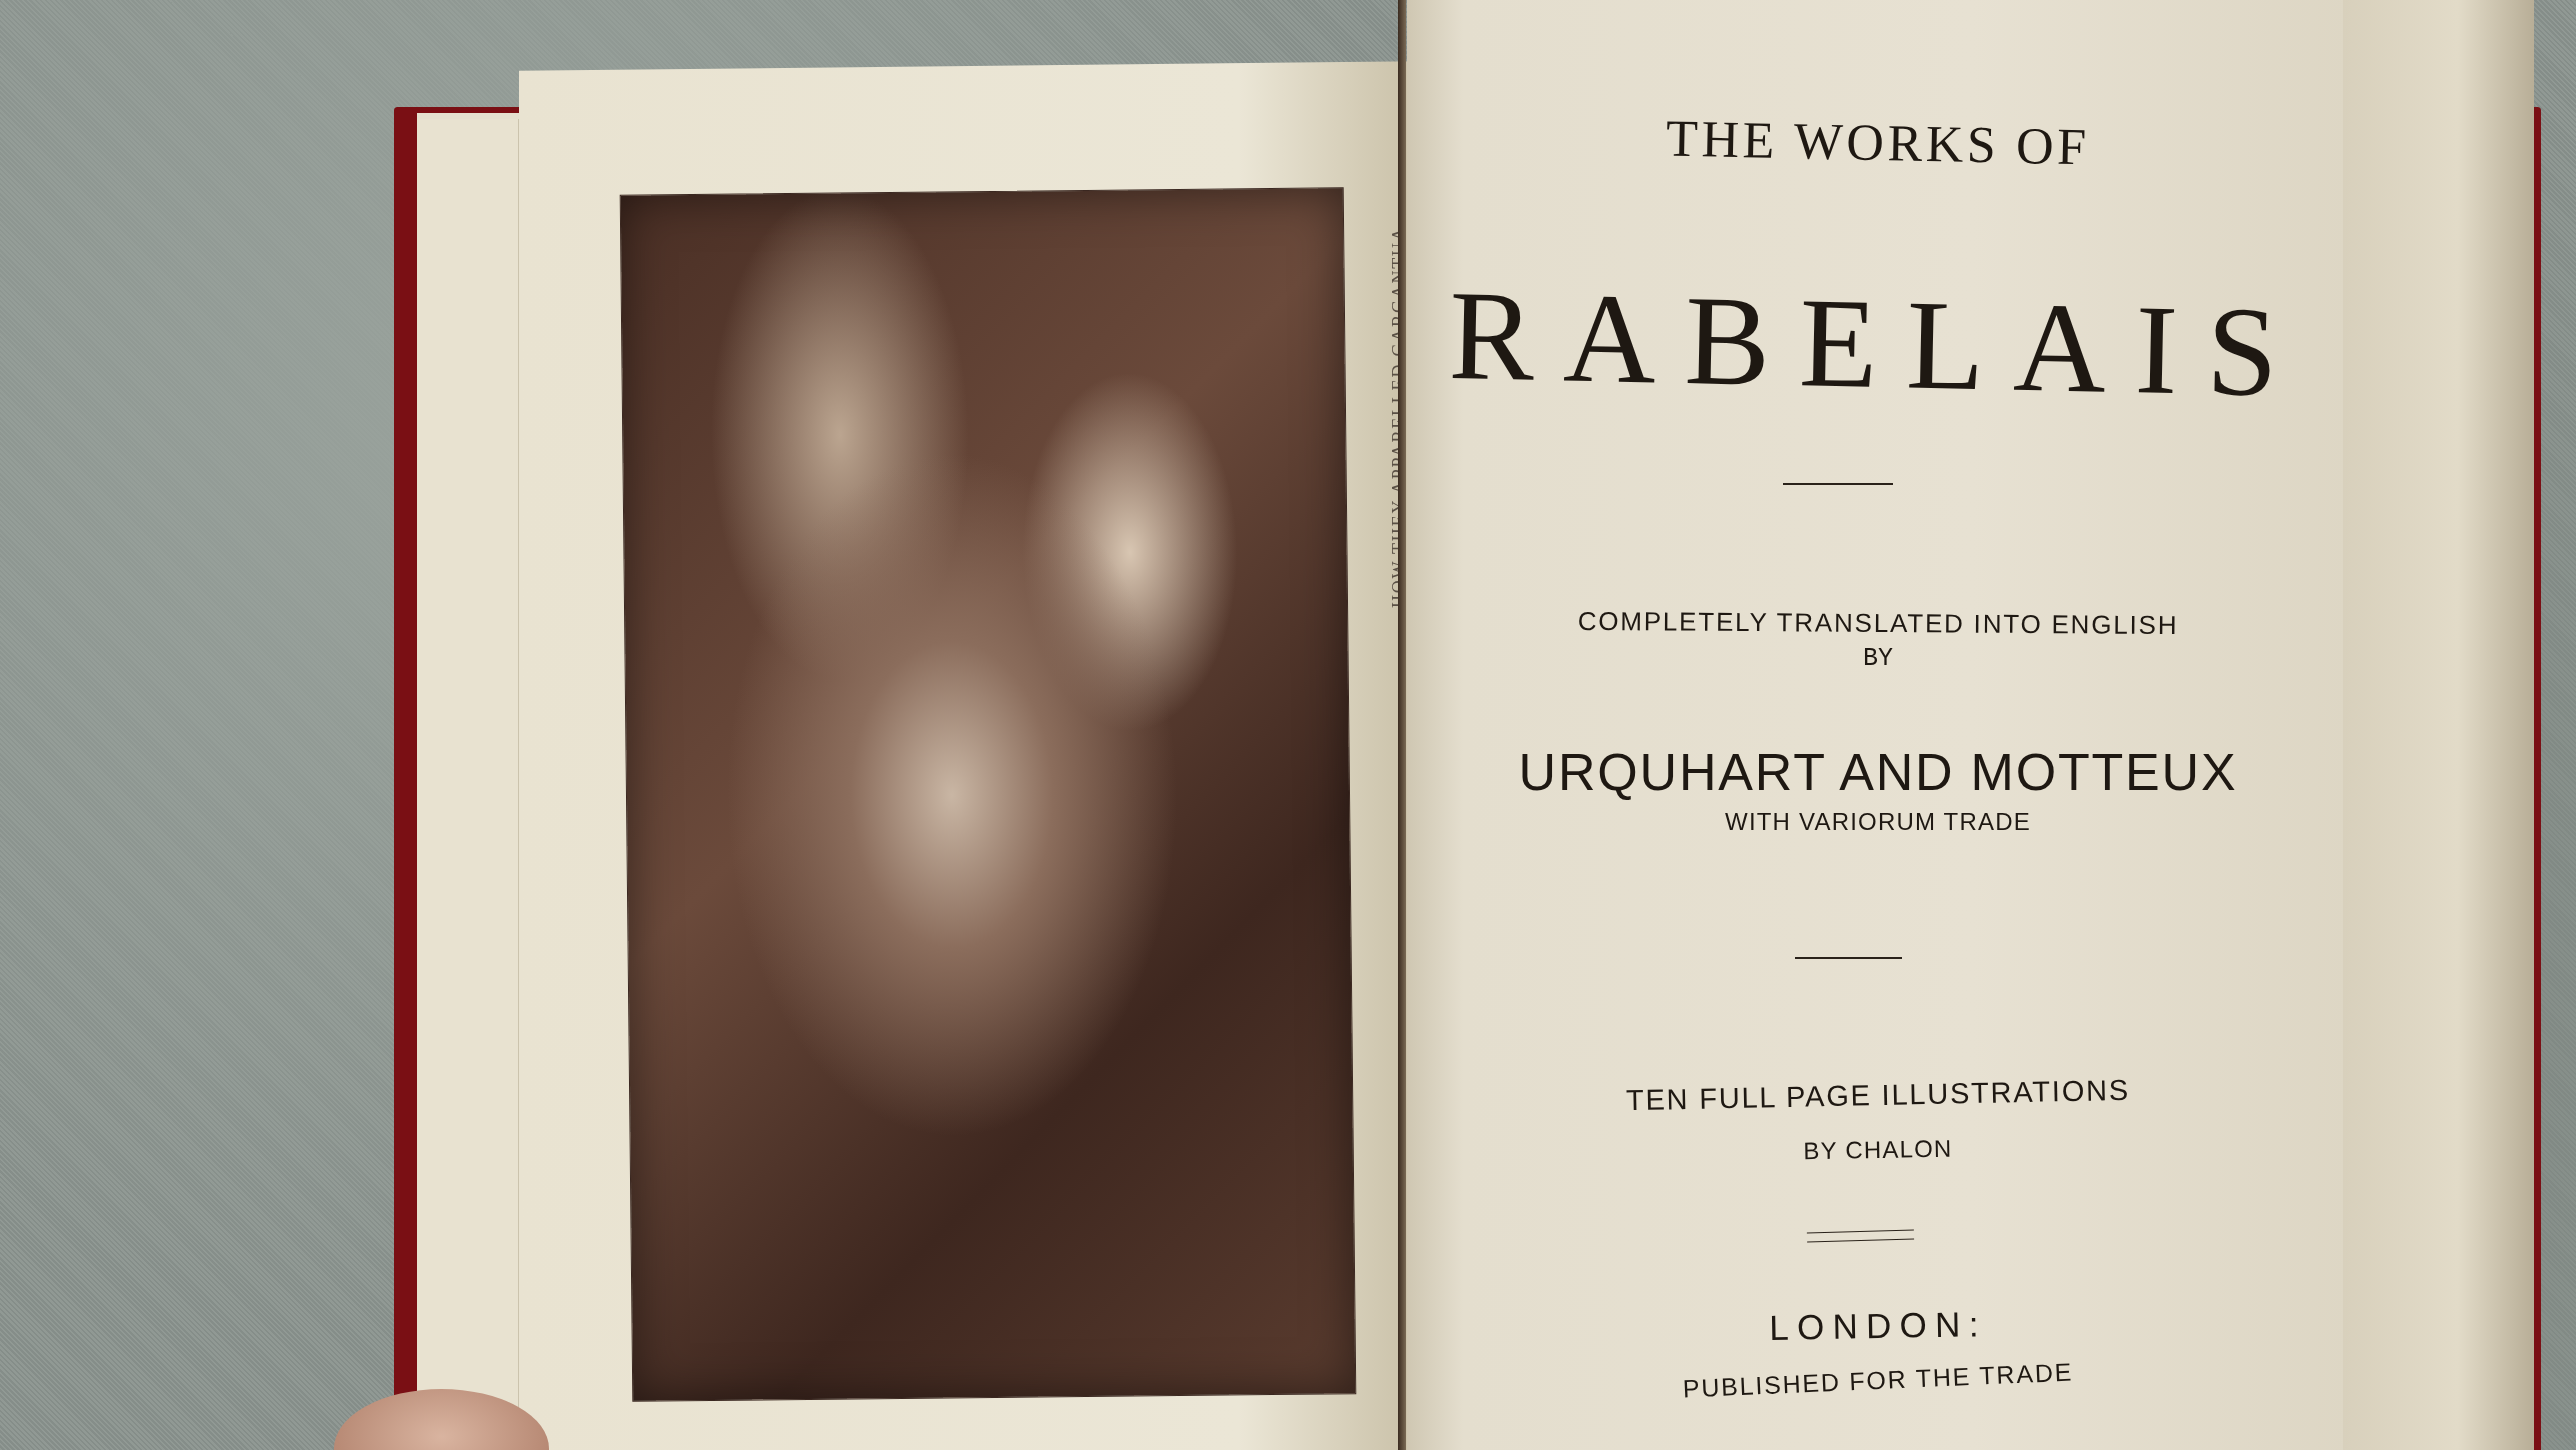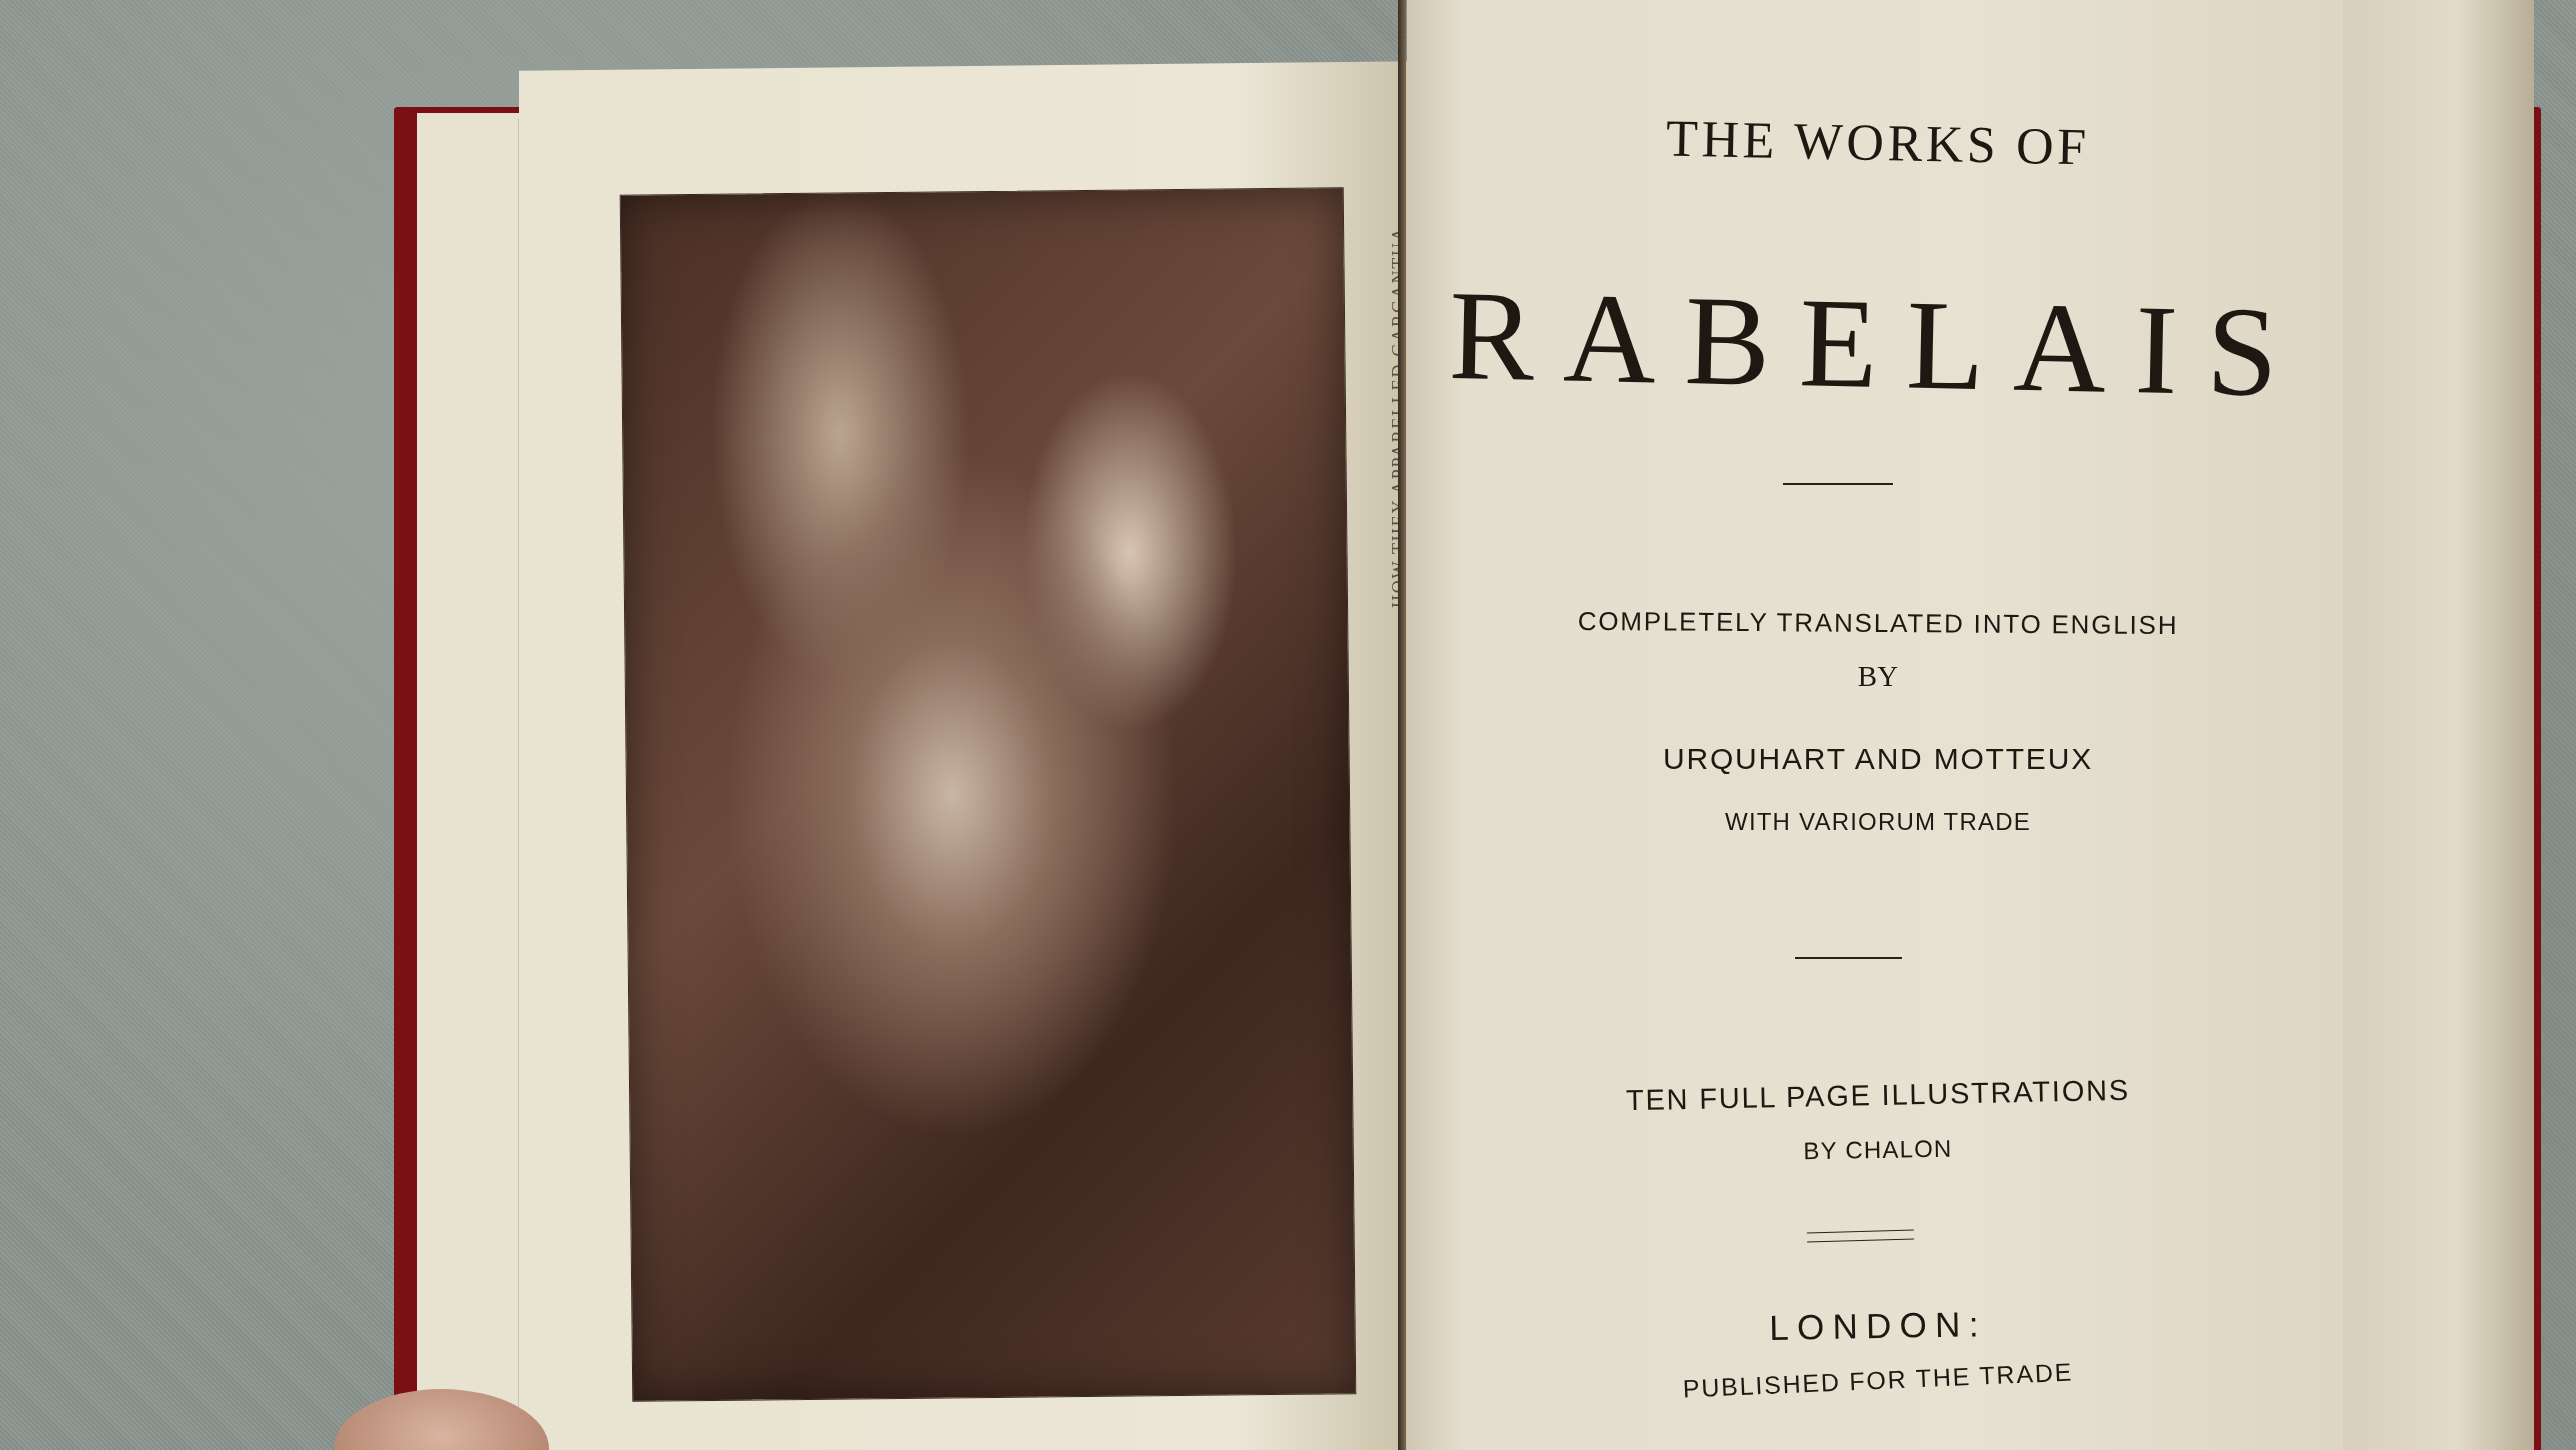--- a/index.html
+++ b/index.html
@@ -61,22 +61,22 @@
     }
     .right-edge {
       position: absolute; left: 2343px; top: 0; width: 191px; height: 1450px;
       background: linear-gradient(90deg, #d8d0bc, #e2dbc8 60%, #b8ae97);
     }
     .tp { position: absolute; left: 1407px; width: 942px; text-align: center; color: #1e1812; }
     .t-works { top: 113px; font-size: 52px; letter-spacing: 3.6px; transform: rotate(1.2deg); }
     .t-rabelais { top: 271px; font-size: 128px; letter-spacing: 29px; transform: rotate(1.2deg); }
     .t-rule { position: absolute; left: 1783px; top: 483px; width: 110px; height: 2.4px; background: #2a221a; }
     .t-translated { top: 608px; font-size: 26px; letter-spacing: 1.8px; font-family: "Liberation Sans Narrow", "Liberation Sans", sans-serif; transform: rotate(0.4deg); }
-    .t-by { top: 660px; font-size: 29px; font-family: Liberation Serif, serif; }
-    .t-authors { top: 742px; font-size: 30px; letter-spacing: 1.8px; font-family: "Liberation Sans", sans-serif; font-stretch: condensed; }
+    .t-by { top: 644px; font-size: 25px; font-family: Liberation Mono, monospace; }
+    .t-authors { top: 742px; font-size: 52px; letter-spacing: 1.8px; font-family: "Liberation Sans", sans-serif; font-stretch: condensed; }
     .t-notes { top: 808px; font-size: 24px; letter-spacing: 1.2px; font-family: "Liberation Sans", sans-serif; }
     .t-rule2 { position: absolute; left: 1795px; top: 957px; width: 107px; height: 2.4px; background: #2a221a; }
     .t-ill { top: 1079px; font-size: 29px; letter-spacing: 1.8px; font-family: "Liberation Sans", sans-serif; transform: rotate(-1.2deg); }
     .t-chalon { top: 1136px; font-size: 24px; letter-spacing: 1.2px; font-family: "Liberation Sans", sans-serif; transform: rotate(-1deg); }
     .t-dbl { position: absolute; left: 1807px; top: 1231px; width: 107px; height: 8.3px;
       border-top: 1.8px solid #2a221a; border-bottom: 1.8px solid #2a221a; transform: rotate(-1.5deg); }
     .t-london { top: 1306px; font-size: 35px; letter-spacing: 8.3px; font-family: "Liberation Sans", sans-serif; transform: rotate(-1deg); }
     .t-pub { top: 1366px; font-size: 25px; letter-spacing: 1.8px; font-family: "Liberation Sans", sans-serif; transform: rotate(-2.5deg); }
     .thumb {
       position: absolute; left: 334px; top: 1389px; width: 215px; height: 119px;

